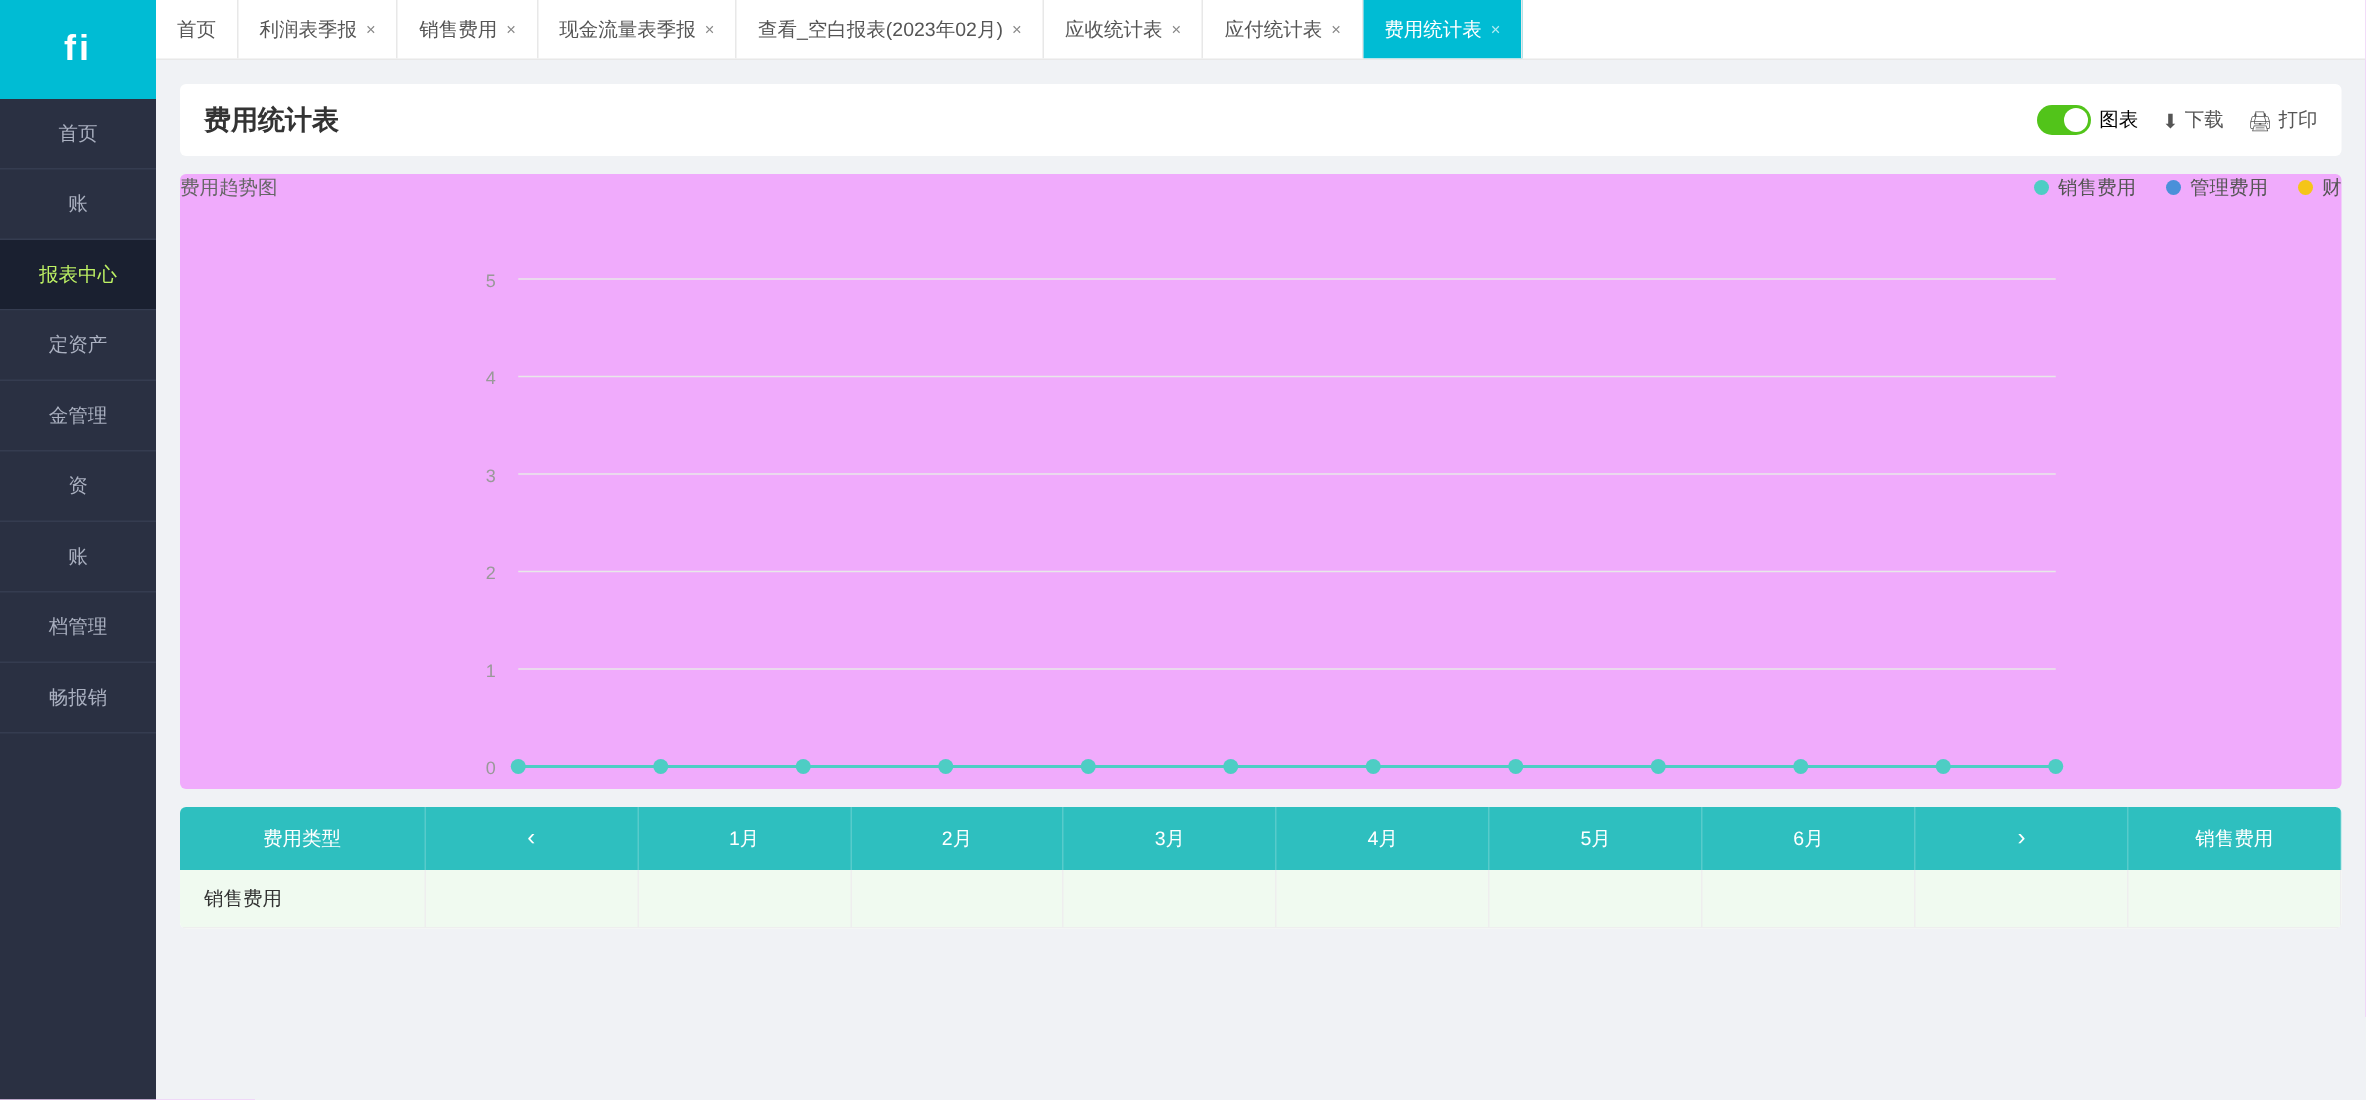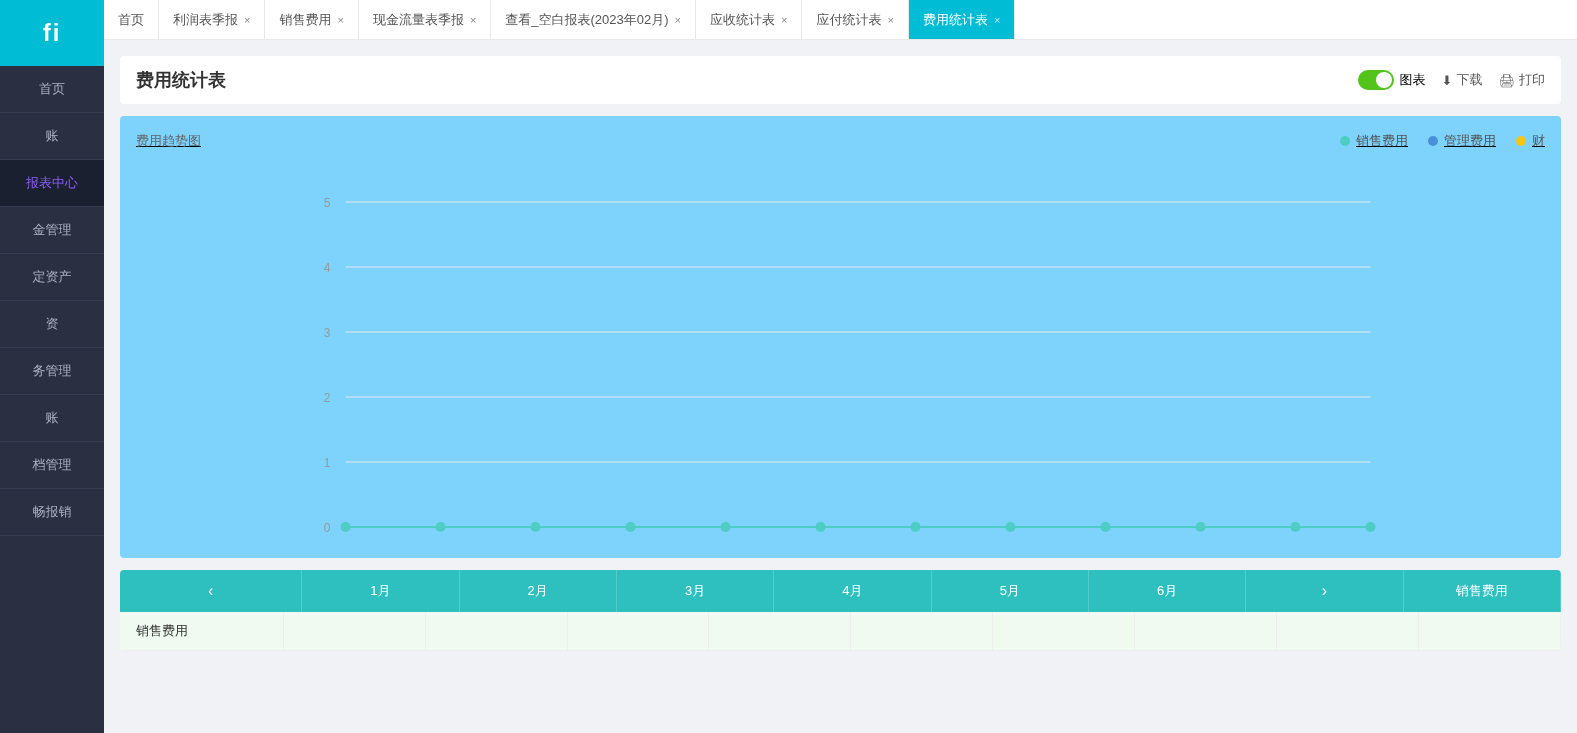--- a/index.html
+++ b/index.html
@@ -27,21 +27,21 @@
       letter-spacing: 2px;
     }
     .sidebar-item {
       padding: 14px 10px;
       text-align: center;
       font-size: 13px;
       color: #aab0c0;
       cursor: pointer;
       border-bottom: 1px solid #353c50;
     }
-    .sidebar-item.active { background: #1a2030; color: #8b5cf6; }
+    .sidebar-item.active { background: #1a2030; color: #bef264; }
 
     
     .main {
       flex: 1;
       display: flex;
       flex-direction: column;
       overflow: hidden;
       background: #f0f2f5;
     }
 
@@ -134,24 +134,22 @@
       display: flex;
       align-items: center;
       gap: 4px;
       color: #555;
       cursor: pointer;
       font-size: 13px;
     }
 
     
     .chart-section {
-      background: #7dd3fc;
+      background: #f0abfc;
       border-radius: 4px;
-      padding: 16px;
-      text-decoration: underline;
     }
     .chart-header {
       display: flex;
       align-items: center;
       justify-content: space-between;
       margin-bottom: 12px;
     }
     .chart-title {
       font-size: 13px;
       color: #666;
@@ -229,24 +227,23 @@
     }
   </style>
 </head>
 <body>
 
 <aside class="sidebar">
   <div class="sidebar-logo">fi</div>
   <div class="sidebar-item">首页</div>
   <div class="sidebar-item">账</div>
   <div class="sidebar-item active">报表中心</div>
+  <div class="sidebar-item">定资产</div>
   <div class="sidebar-item">金管理</div>
-  <div class="sidebar-item">定资产</div>
   <div class="sidebar-item">资</div>
-  <div class="sidebar-item">务管理</div>
   <div class="sidebar-item">账</div>
   <div class="sidebar-item">档管理</div>
   <div class="sidebar-item">畅报销</div>
 </aside>
 
 <div class="main">
 
   <div class="tab-bar">
     <div class="tab-item">
       <span>首页</span>
@@ -364,20 +361,23 @@
           <text x="910" y="390" text-anchor="middle" font-size="12" fill="#999">10月</text>
           <text x="1005" y="390" text-anchor="middle" font-size="12" fill="#999">11月</text>
           <text x="1080" y="390" text-anchor="middle" font-size="12" fill="#999">12月</text>
         </svg>
       </div>
     </div>
 
     <div class="table-section">
       <div class="table-header-row">
         <div class="th-cell">
+          <span>费用类型</span>
+        </div>
+        <div class="th-cell">
           <span class="th-nav">‹</span>
         </div>
         <div class="th-cell">
           <span>1月</span>
         </div>
         <div class="th-cell">
           <span>2月</span>
         </div>
         <div class="th-cell">
           <span>3月</span>

